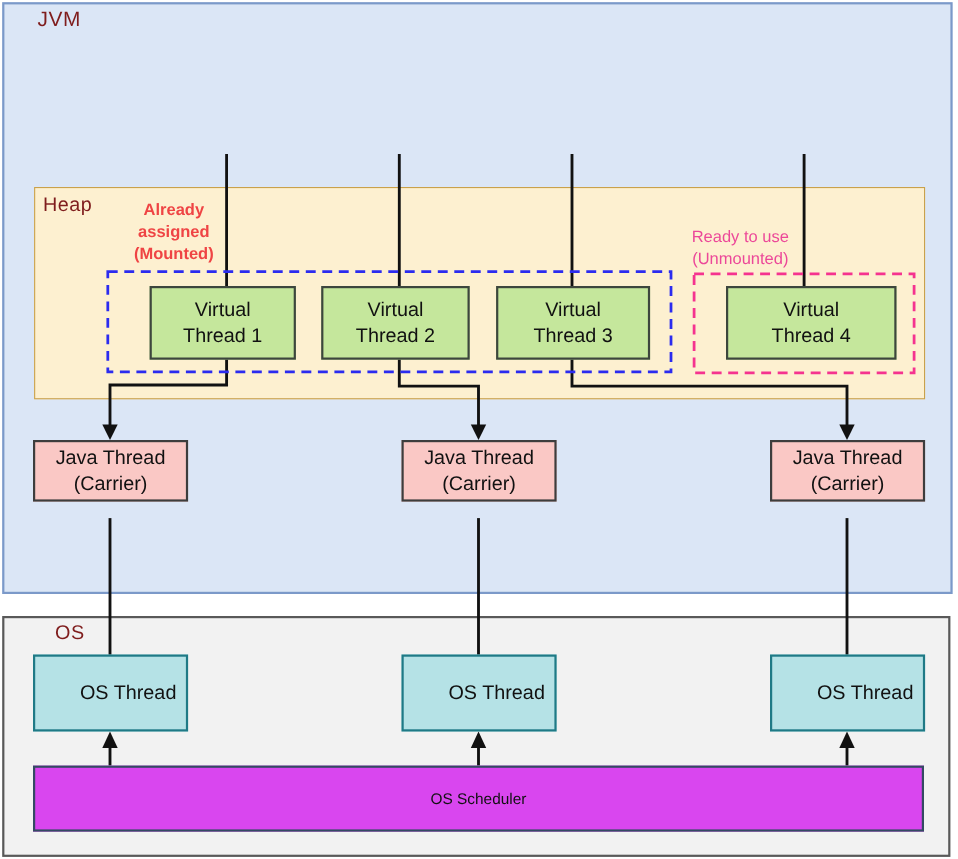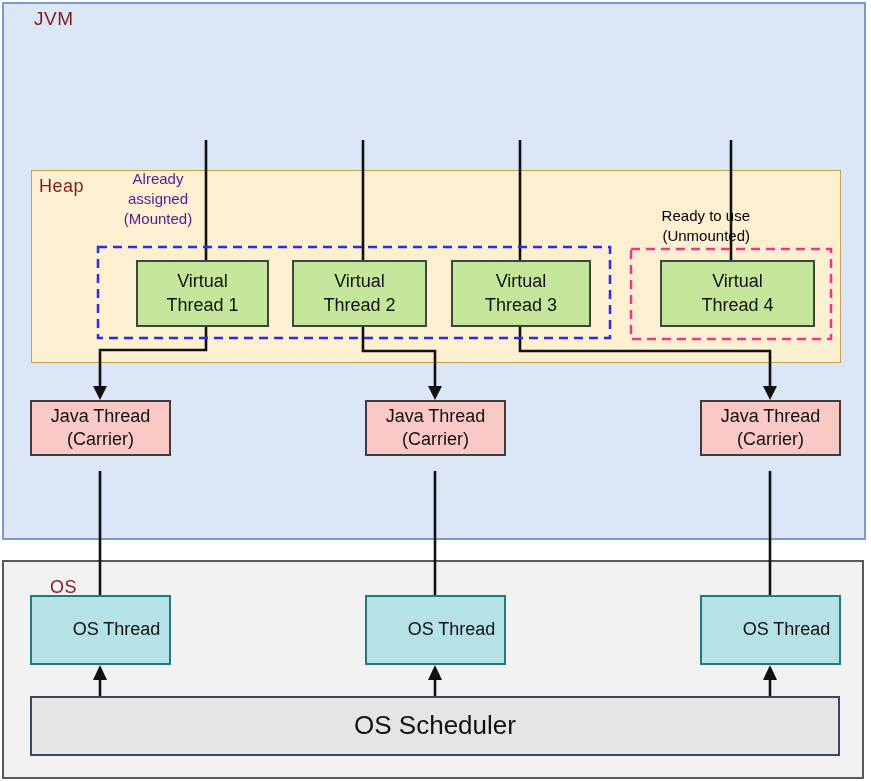--- a/index.html
+++ b/index.html
@@ -6,44 +6,44 @@
   .canvas{
     position:relative;width:871px;height:781px;
     font-family:"Liberation Sans",sans-serif;
     color:#111;overflow:hidden;background:#ffffff;
   }
   .region{position:absolute;box-sizing:border-box;}
   .jvm{left:2px;top:2px;width:864px;height:538px;background:#dbe6f6;border:2px solid #7b99c9;}
   .os{left:2px;top:560px;width:862px;height:219px;background:#f2f2f2;border:2px solid #595959;}
   .region-label{position:absolute;font-size:19px;letter-spacing:.5px;color:#7f1d1d;}
   .jvm-label{left:34px;top:8px;}
-  .os-label{left:50px;top:565px;font-size:18px;margin-top:12px;}
+  .os-label{left:50px;top:565px;font-size:18px;}
   .heap{left:31px;top:170px;width:810px;height:193px;background:#fdf0d0;border:1.5px solid #c9a14b;}
   .heap-label{left:39px;top:176px;font-size:18px;}
   .box{position:absolute;box-sizing:border-box;display:flex;align-items:center;justify-content:center;text-align:center;line-height:1.3;}
   .sched{left:31px;top:81px;width:809px;height:59px;background:#fbc28d;border:2px solid #333;font-size:22px;}
   .vt{background:#c5e79c;border:2px solid #3d463d;font-size:18px;top:260px;height:67px;}
   .vt .inner{width:112px;}
   .vt1{left:136px;width:133px;}
   .vt2{left:292px;width:135px;}
   .vt3{left:451px;width:140px;}
   .vt4{left:660px;width:155px;}
   .carrier{background:#fac8c5;border:2px solid #3d3d3d;font-size:18px;top:400px;height:56px;width:141px;}
   .carrier .inner{width:122px;}
   .c1{left:30px;}
   .c2{left:365px;}
   .c3{left:700px;}
   .ost{background:#b5e2e6;border:2px solid #1f7a86;font-size:18px;top:595px;height:70px;width:141px;padding-left:32px;}
   .t1{left:30px;}
   .t2{left:365px;}
   .t3{left:700px;}
-  .ossched{left:30px;top:696px;width:810px;height:60px;background:#e5e5e5;border:2px solid #344a63;font-size:26px;}
+  .ossched{left:30px;top:696px;width:810px;height:60px;background:#d946ef;border:2px solid #344a63;font-size:14px;}
   .annot{position:absolute;text-align:center;font-size:15px;line-height:1.32;}
-  .annot-blue{left:106px;top:169px;width:104px;color:#4c1d95;}
-  .annot-pink{left:636px;top:206px;width:114px;color:#000000;text-align:right;}
+  .annot-blue{left:106px;top:181px;width:104px;color:#ef4444;font-weight:bold;}
+  .annot-pink{left:616px;top:206px;width:114px;color:#ec4899;}
   svg.wires{position:absolute;left:0;top:0;pointer-events:none;}
 </style>
 </head>
 <body>
 
 <div class="canvas">
 
   <div class="region jvm"></div>
   <div class="region-label jvm-label">JVM</div>
 

